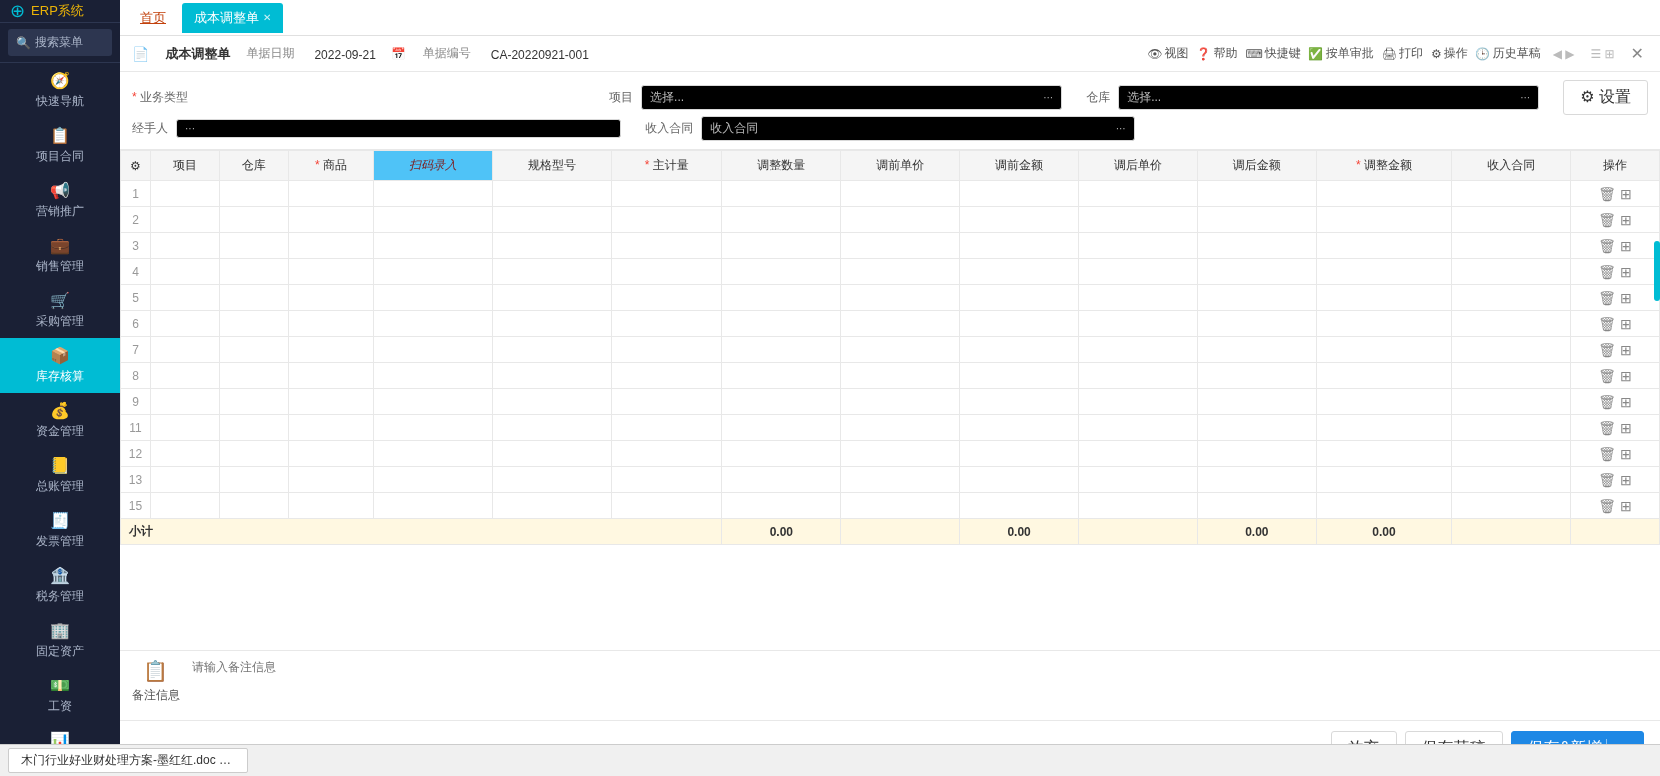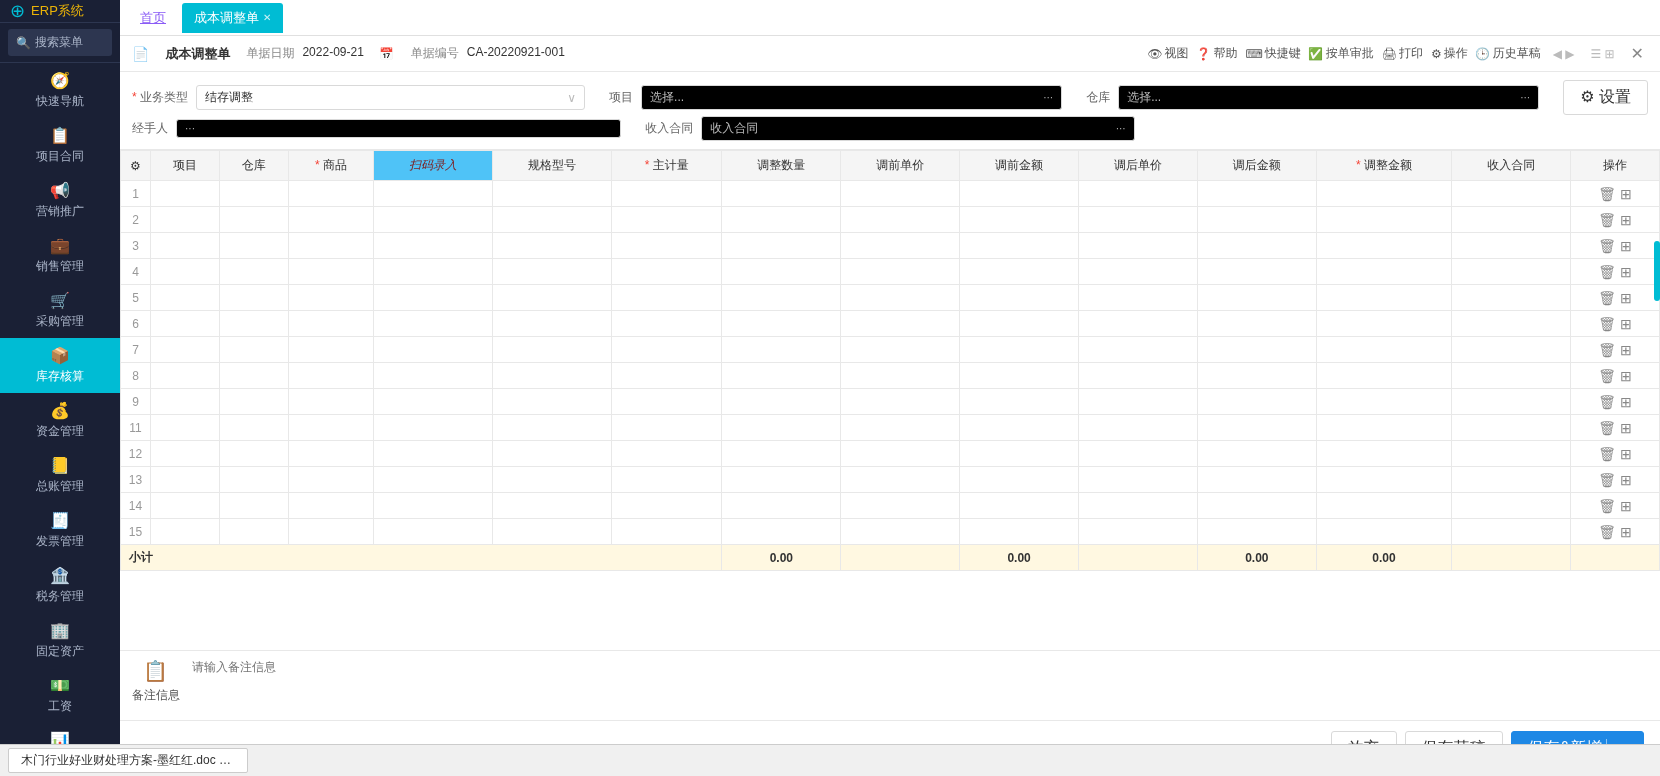--- a/index.html
+++ b/index.html
@@ -13,33 +13,33 @@
     .sidebar-item { display: flex; flex-direction: column; align-items: center; padding: 8px 4px; cursor: pointer; color: #aab4c8; font-size: 12px; gap: 3px; transition: background 0.2s; }
     .sidebar-item.active { background: #00bcd4; color: #fff; }
     .sidebar-item .icon { font-size: 16px; }
 
     
     .main { flex: 1; display: flex; flex-direction: column; overflow: hidden; }
 
     
     .tab-bar { background: #fff; border-bottom: 1px solid #e0e0e0; display: flex; align-items: center; height: 36px; padding: 0 8px; gap: 4px; }
     .tab { padding: 6px 12px; border-radius: 3px 3px 0 0; cursor: pointer; font-size: 13px; display: flex; align-items: center; gap: 4px; }
-    .tab.default { background: transparent; color: #8b5cf6; text-decoration: underline; }
+    .tab.default { background: transparent; color: #c2410c; text-decoration: underline; }
     .tab.active { background: #00bcd4; color: #fff; }
     .tab .close-btn { font-size: 10px; cursor: pointer; opacity: 0.8; }
 
     
     .content { flex: 1; background: #fff; overflow: hidden; display: flex; flex-direction: column; position: relative; }
 
     
     .form-header { padding: 8px 12px; border-bottom: 1px solid #e8e8e8; display: flex; align-items: center; gap: 16px; flex-shrink: 0; }
     .form-header-icon { color: #555; font-size: 14px; }
     .form-title { font-size: 13px; font-weight: bold; color: #333; }
     .form-meta { display: flex; align-items: center; gap: 16px; font-size: 12px; color: #555; }
-    .form-meta-item { display: flex; align-items: flex-start; gap: 8px; }
+    .form-meta-item { display: flex; align-items: flex-end; gap: 20px; }
     .form-meta-label { color: #888; }
     .form-meta-value { color: #333; }
     .form-actions { margin-left: auto; display: flex; align-items: center; gap: 8px; font-size: 12px; color: #555; }
     .form-action-btn { cursor: pointer; display: flex; align-items: center; gap: 2px; color: #555; }
     .close-x { color: #888; cursor: pointer; font-size: 16px; padding: 0 4px; }
 
     
     .form-fields { padding: 8px 12px; display: flex; flex-direction: column; gap: 1px; border-bottom: 1px solid #e8e8e8; flex-shrink: 0; }
     .form-row { display: flex; align-items: center; gap: 24px; }
     .form-field { display: flex; align-items: center; gap: 8px; flex: 1; }
@@ -213,24 +213,20 @@
         <span style="color:#bbb;margin:0 4px;">◀ ▶</span>
         <span style="color:#bbb;margin:0 4px;">☰ ⊞</span>
         <span class="close-x">✕</span>
       </div>
     </div>
 
     <div class="form-fields">
       <div class="form-row">
         <div class="form-field">
           <span class="form-field-label required">业务类型</span>
-          <div class="form-field-select">
-            <span>结存调整</span>
-            <span style="color:#bbb;">∨</span>
-          </div>
         </div>
         <div class="form-field">
           <span class="form-field-label">项目</span>
           <div class="form-field-input">
             <span class="placeholder">选择...</span>
             <span class="dots">···</span>
           </div>
         </div>
         <div class="form-field">
           <span class="form-field-label">仓库</span>
@@ -544,42 +540,20 @@
       <td></td>
       <td></td>
       <td>
         <div class="action-icons">
           <span class="action-icon">🗑</span>
           <span class="action-icon">⊞</span>
         </div>
       </td>
     </tr>
             <tr>
-      <td class="row-num">14</td>
-      <td></td>
-      <td></td>
-      <td></td>
-      <td></td>
-      <td></td>
-      <td></td>
-      <td></td>
-      <td></td>
-      <td></td>
-      <td></td>
-      <td></td>
-      <td></td>
-      <td></td>
-      <td>
-        <div class="action-icons">
-          <span class="action-icon">🗑</span>
-          <span class="action-icon">⊞</span>
-        </div>
-      </td>
-    </tr>
-            <tr>
       <td class="row-num">15</td>
       <td></td>
       <td></td>
       <td></td>
       <td></td>
       <td></td>
       <td></td>
       <td></td>
       <td></td>
       <td></td>

